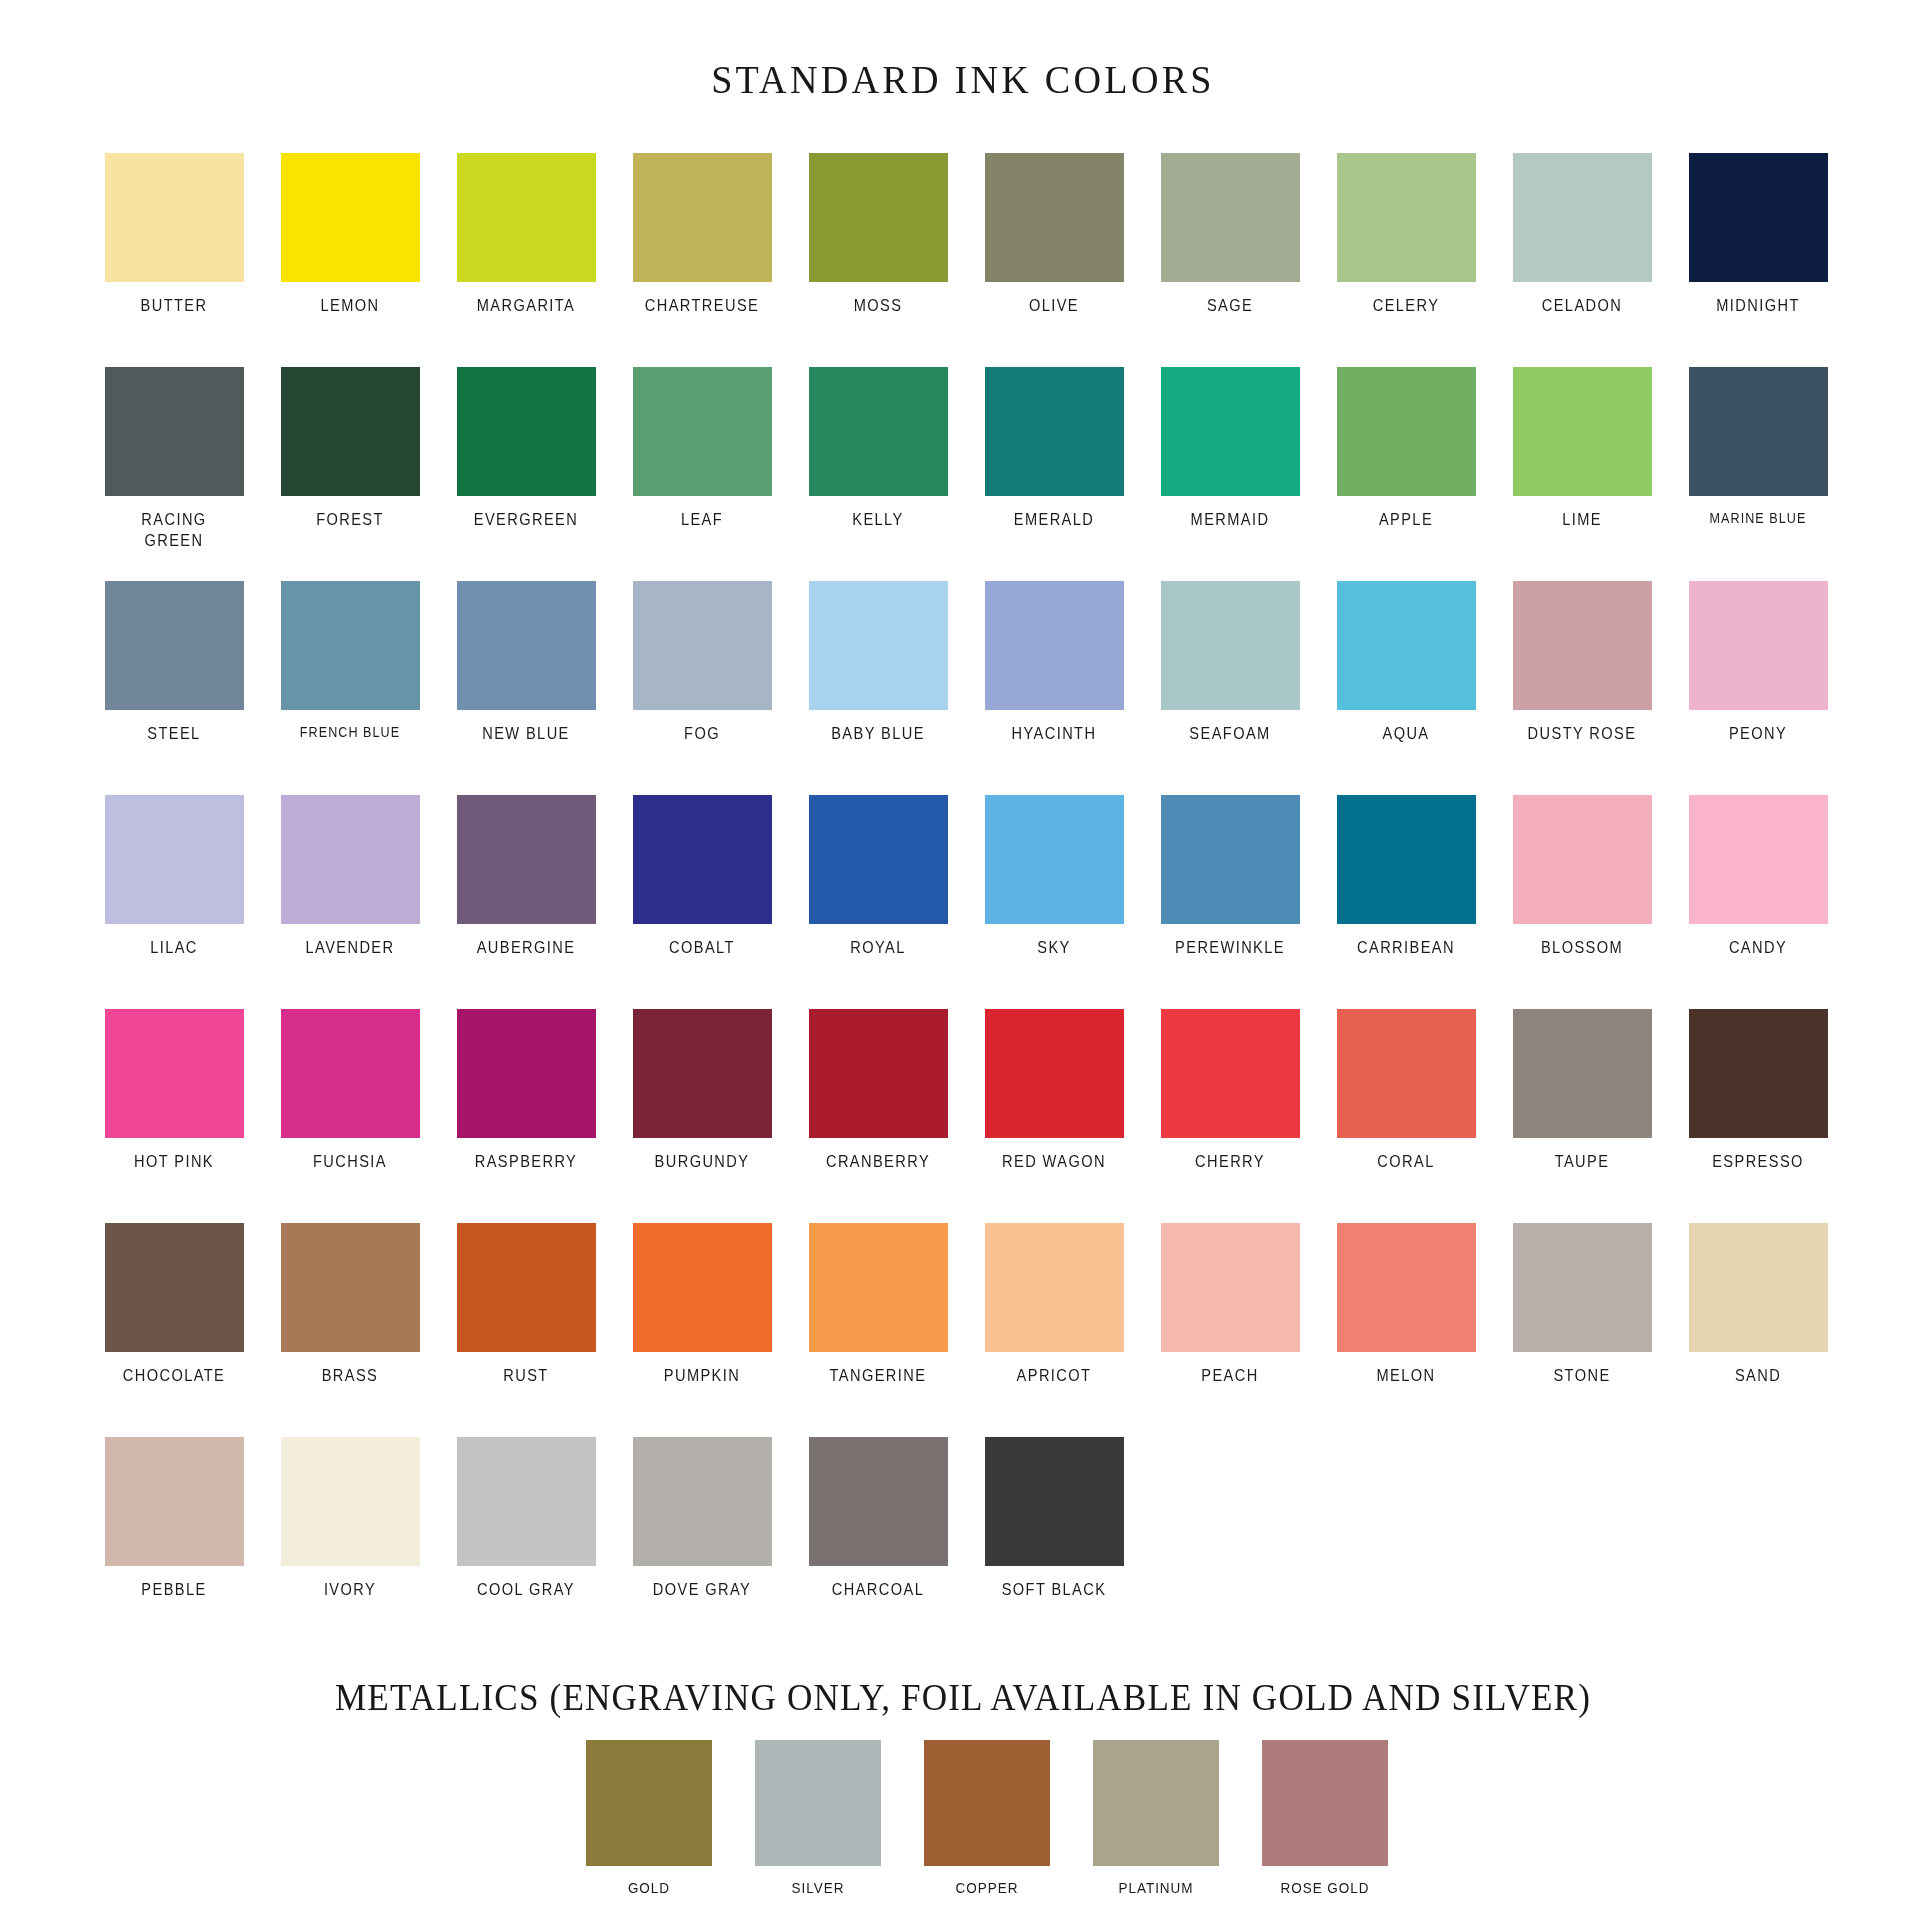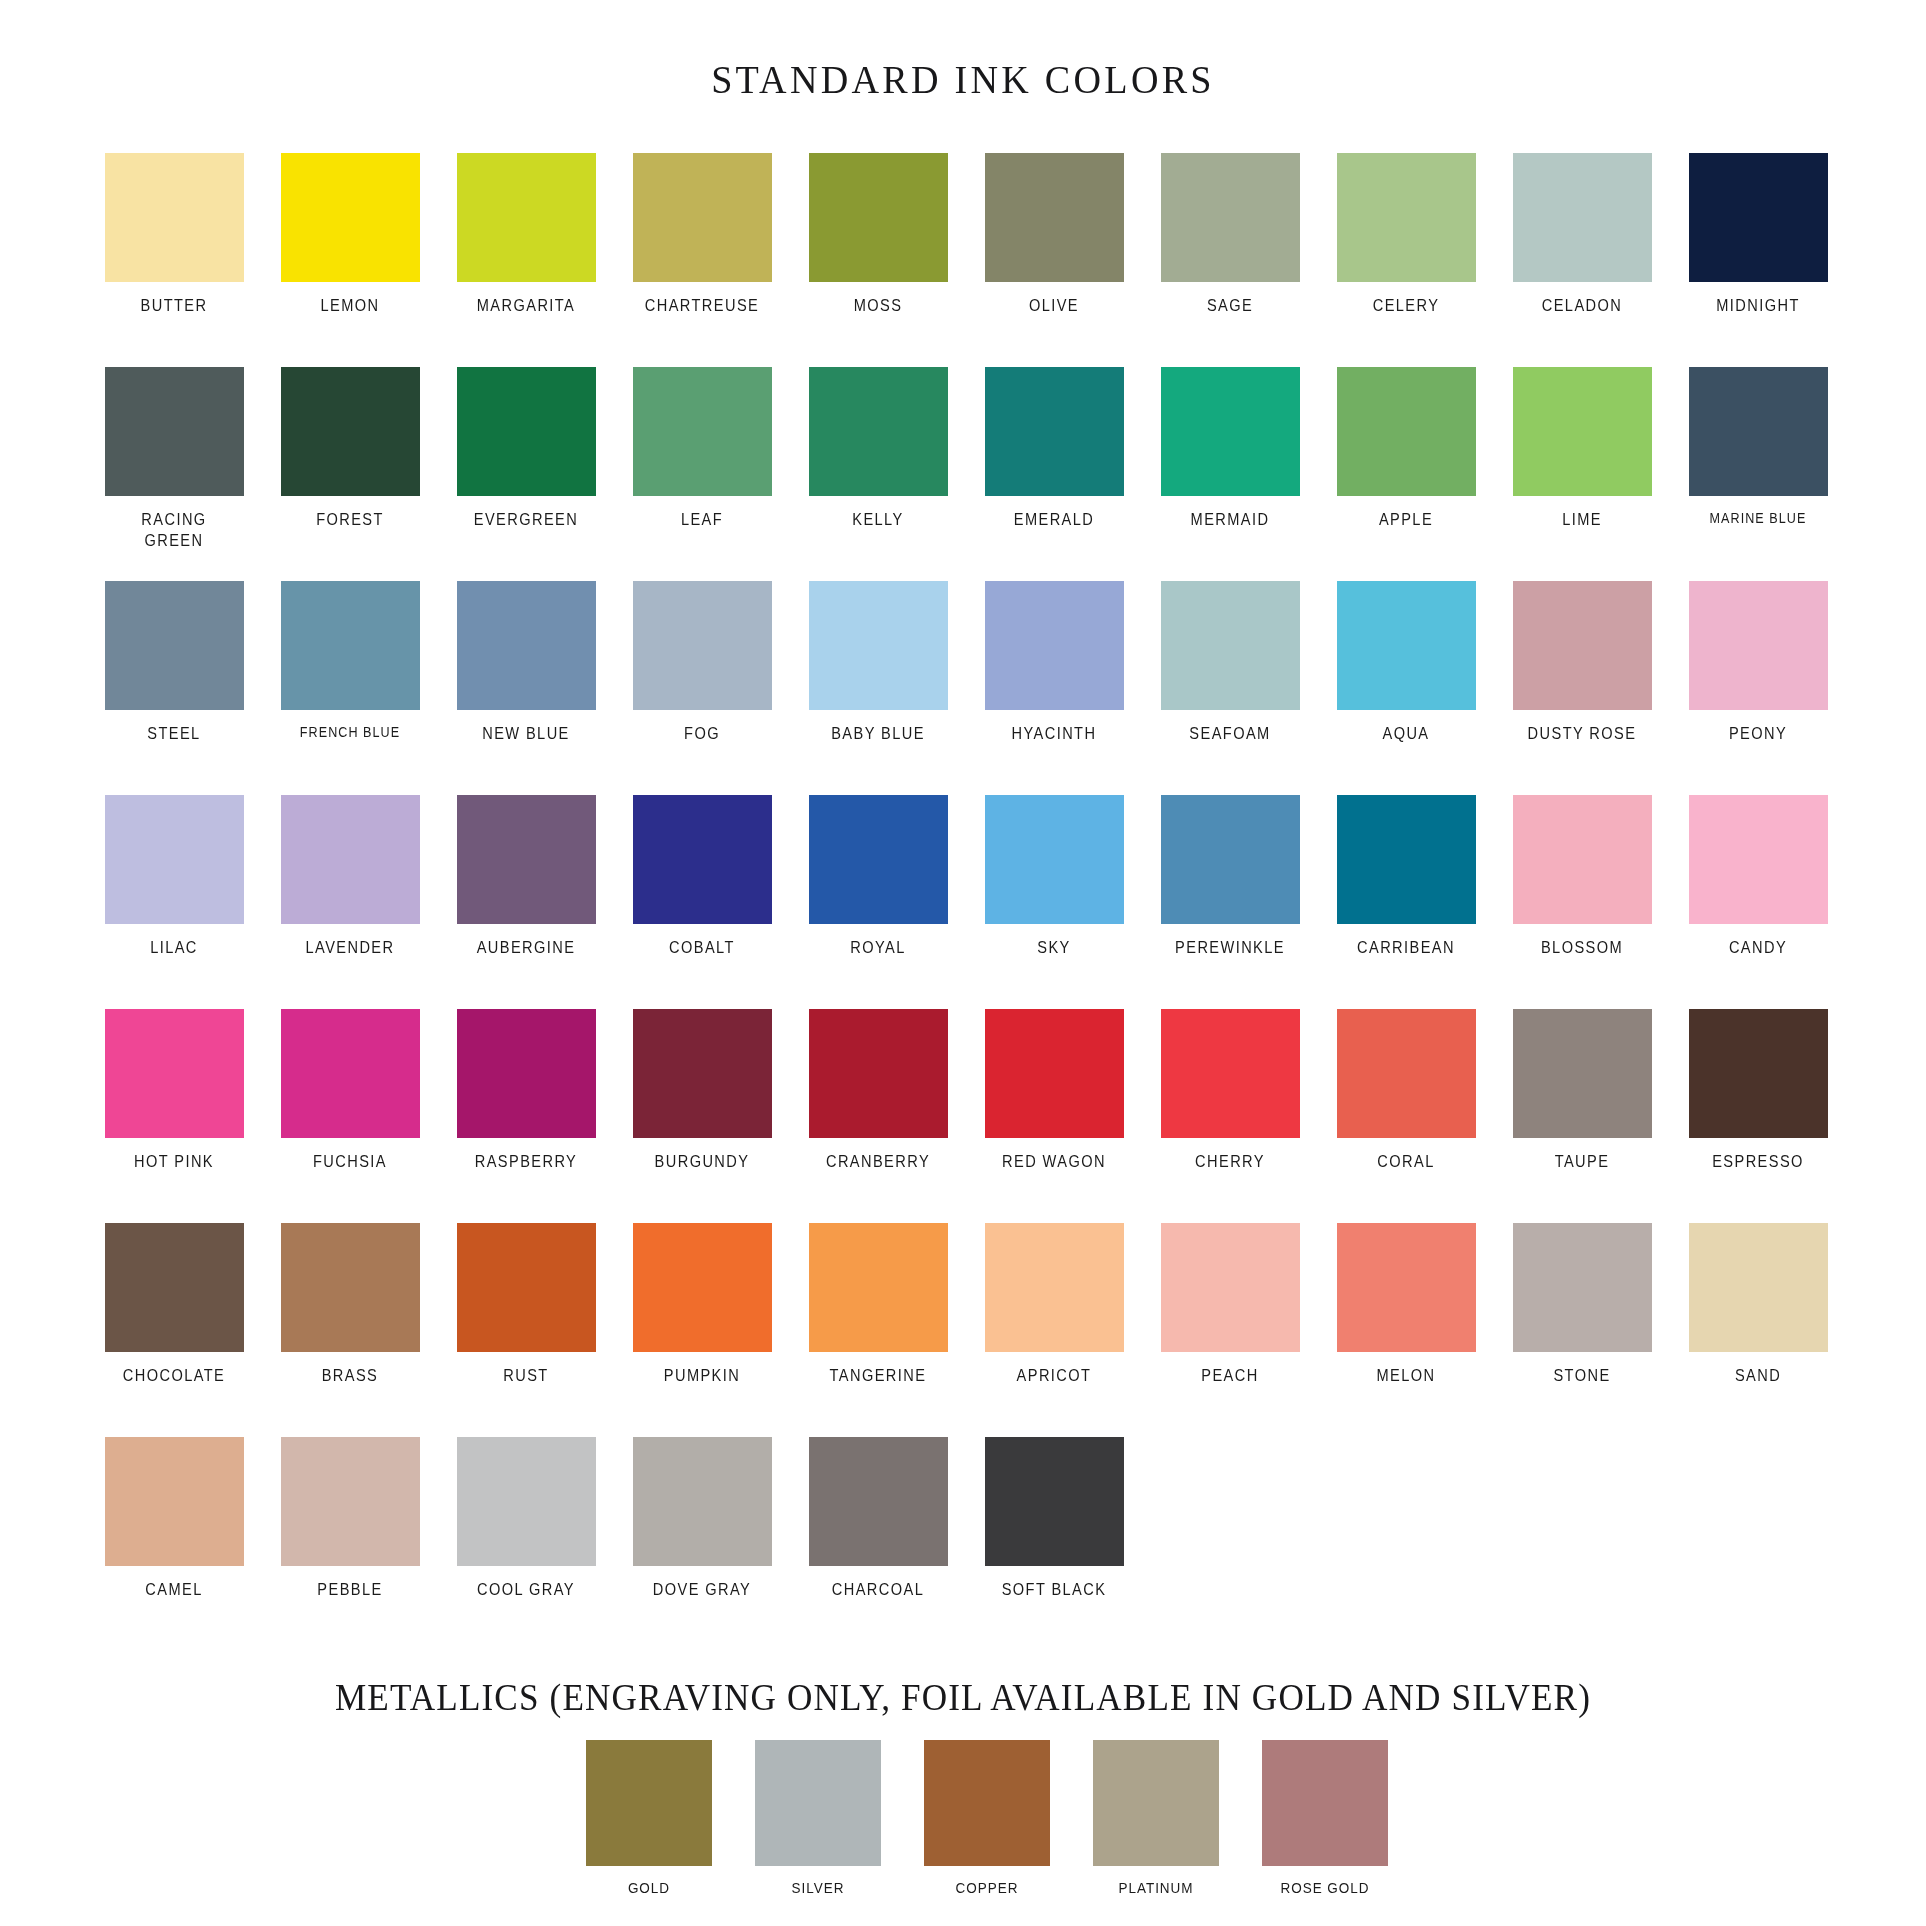--- a/index.html
+++ b/index.html
@@ -377,26 +377,26 @@
       </div>
       <div class="cell">
         <div class="swatch" style="background: rgb(184, 174, 170);"></div>
         <div class="label">STONE</div>
       </div>
       <div class="cell">
         <div class="swatch" style="background: rgb(230, 214, 176);"></div>
         <div class="label">SAND</div>
       </div>
       <div class="cell">
-        <div class="swatch" style="background: rgb(221, 174, 144);"></div>
-        <div class="label">CAMEL</div>
-      </div>
-      <div class="cell">
         <div class="swatch" style="background: rgb(210, 183, 172);"></div>
         <div class="label">PEBBLE</div>
+      </div>
+      <div class="cell">
+        <div class="swatch" style="background: rgb(242, 238, 219);"></div>
+        <div class="label">IVORY</div>
       </div>
       <div class="cell">
         <div class="swatch" style="background: rgb(194, 195, 196);"></div>
         <div class="label">COOL GRAY</div>
       </div>
       <div class="cell">
         <div class="swatch" style="background: rgb(178, 174, 169);"></div>
         <div class="label">DOVE  GRAY</div>
       </div>
       <div class="cell">

